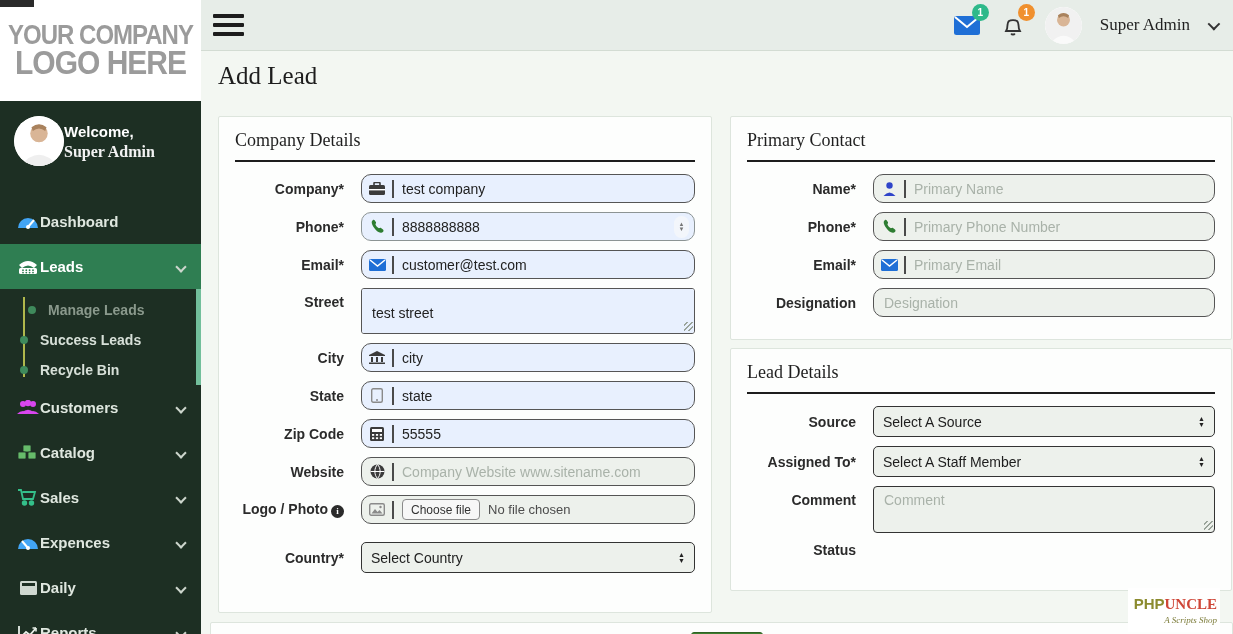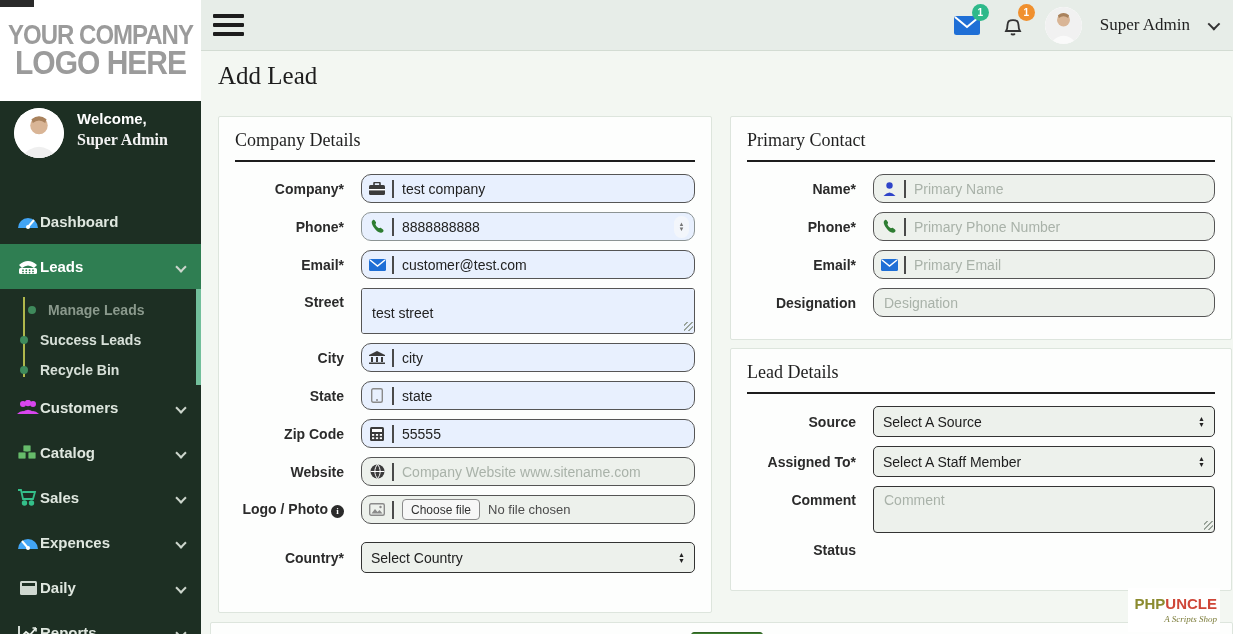--- a/index.html
+++ b/index.html
@@ -20,21 +20,21 @@
   .icon-wrap { position:relative; width:28px; height:28px; display:flex; align-items:center; justify-content:center; cursor:pointer; }
   .badge { position:absolute; top:-7px; right:-8px; min-width:17px; height:17px; border-radius:50%; color:#fff; font-size:10px; font-weight:bold; display:flex; align-items:center; justify-content:center; }
   .badge.green { background:#2eb98a; }
   .badge.orange { background:#f0902e; }
   .avatar-sm { width:37px; height:37px; border-radius:50%; background:#fff; overflow:hidden; cursor:pointer; }
   .user-name { font-family:"Liberation Serif", serif; font-size:17px; color:#1f1f1f; cursor:pointer; }
   .chev { width:9px; height:9px; border-right:2px solid #333; border-bottom:2px solid #333; transform:rotate(45deg) translateY(-2px); cursor:pointer; }
 
   
   .sidebar { position:absolute; left:0; top:101px; width:201px; height:533px; background:#1d2f23; z-index:5; }
-  .profile { height:80px; display:flex; padding:7px 14px; gap:13px; }
+  .profile { height:80px; display:flex; align-items:center; padding:0 14px; }
   .avatar-lg { width:50px; height:50px; border-radius:50%; background:#fff; overflow:hidden; flex:none; }
   .welcome { font-size:15px; font-weight:bold; color:#ffffff; line-height:1.5; }
   .welcome-name { font-family:"Liberation Serif", serif; font-size:16px; font-weight:bold; color:#f2f2f2; }
   .menu-item { height:45px; display:flex; align-items:center; gap:0; padding:0 16px; color:#dfe7df; font-size:15px; font-weight:bold; cursor:pointer; }
   .menu-item .mi-icon { width:24px; display:flex; justify-content:center; flex:none; }
   .menu-item .chev2 { margin-left:auto; width:8px; height:8px; border-right:2px solid #cdd6cd; border-bottom:2px solid #cdd6cd; transform:rotate(45deg); }
   .menu-item.active { background:#2f7e52; color:#ffffff; }
   .submenu { height:96px; position:relative; border-right:5px solid #72bf9b; padding-top:6px; }
   .submenu .vline { position:absolute; left:23px; top:8px; bottom:8px; width:2px; background:#b0b84c; }
   .sub-item { height:30px; display:flex; align-items:center; padding-left:40px; font-size:14px; font-weight:bold; color:#d7e0d8; position:relative; cursor:pointer; }
@@ -80,21 +80,21 @@
 
   .cf-btn { height:21px; border:1px solid #8a8a8a; border-radius:4px; background:#f7f7f7; font-size:12px; color:#333; padding:0 8px; margin-left:8px; font-family:"Liberation Sans", sans-serif; cursor:pointer; flex:none; }
   .cf-text { font-size:13px; color:#4c4c4c; margin-left:8px; white-space:nowrap; }
 
   
   .panel-bottom { left:210px; top:622px; width:1023px; height:20px; }
   .save-btn { position:absolute; left:480px; top:9px; width:72px; height:22px; background:#3e7d2f; border:1px solid #2f6323; border-radius:3px; cursor:pointer; }
 
   .watermark { position:absolute; right:13px; top:588px; width:92px; height:44px; background:#fff; display:flex; flex-direction:column; align-items:flex-end; justify-content:center; padding-right:3px; }
   .wm-line1 { font-size:15px; font-weight:bold; letter-spacing:0px; line-height:1; }
-  .wm-php { color:#8b8b2f; } .wm-uncle { color:#cf4638; }
+  .wm-php { color:#8b8b2f; } .wm-uncle { color:#cf4638;font-family:Liberation Serif, serif; }
   .wm-line2 { font-family:"Liberation Serif", serif; font-style:italic; font-size:9px; color:#7c7c3a; margin-top:3px; }
 </style>
 </head>
 <body>
 
 <div class="corner-mark"></div>
 
 <div class="logo-area">
   <div class="logo-line1">YOUR COMPANY</div>
   <div class="logo-line2">LOGO HERE</div>

